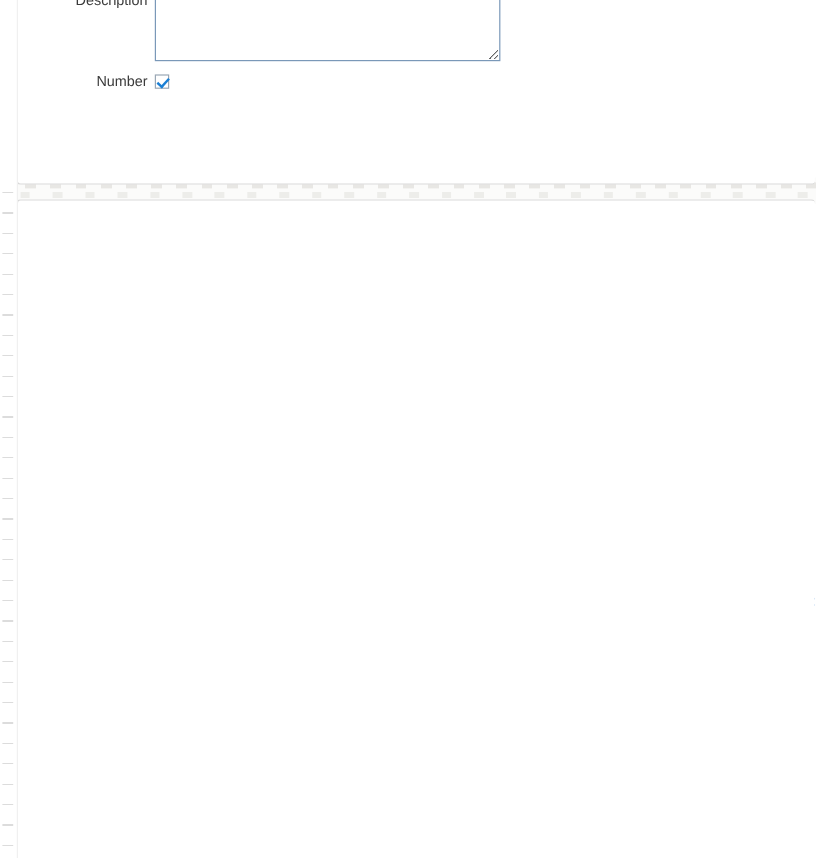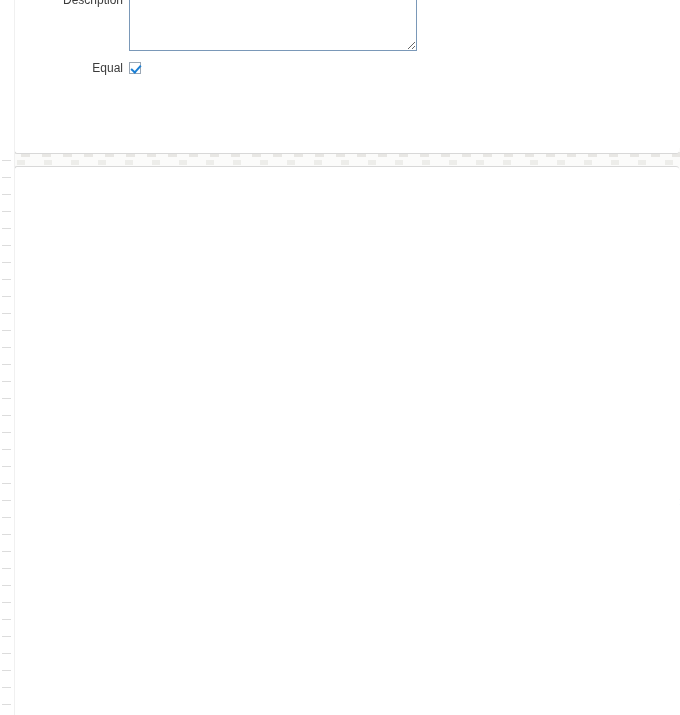--- a/index.html
+++ b/index.html
@@ -308,21 +308,21 @@
 </div>
 
 <div class="panel panel-top">
 
   <div class="form-row row-desc">
     <div class="form-label lbl-w">Description</div>
     <textarea class="description" placeholder="" style=""></textarea>
   </div>
 
   <div class="form-row row-active">
-    <div class="form-label lbl-w">Equal</div>
+    <div class="form-label lbl-w">Number</div>
     <input type="checkbox" class="chk" checked="" style="">
   </div>
 
 </div>
 
 <div class="panel panel-bottom"></div>
 
 <div class="rl-title">Rule Logic</div>
 <div class="rl-divider"></div>
 

